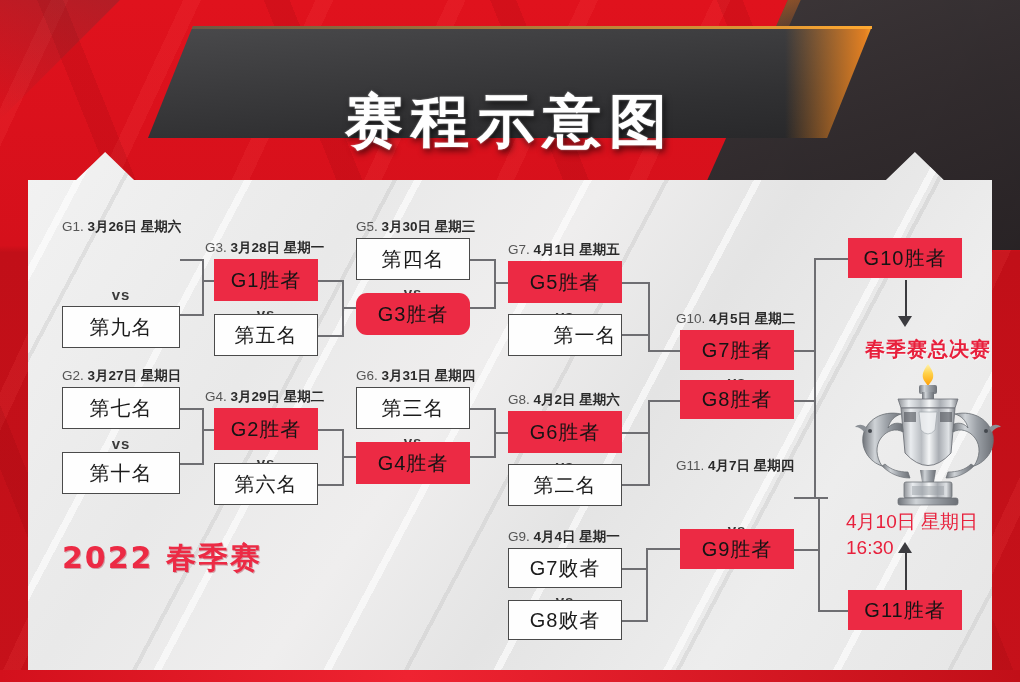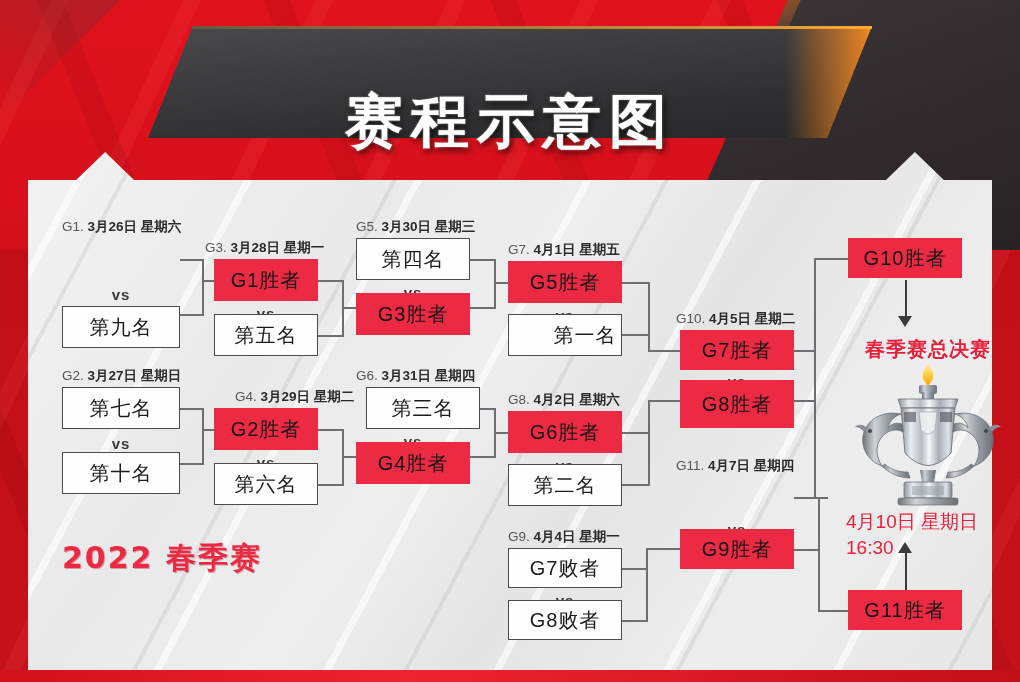--- a/index.html
+++ b/index.html
@@ -288,41 +288,41 @@
   <div class="box white" style="left:62px;top:452px;width:118px;height:42px;">第十名</div>
 
   <div class="glabel" style="left:205px;top:239px;">
     <span class="gid">G3.</span>
     <b>3月28日 星期一</b>
   </div>
   <div class="box red" style="left:214px;top:259px;width:104px;height:42px;">G1胜者</div>
   <div class="vs" style="left:214px;top:305px;width:104px;text-align:center;">vs</div>
   <div class="box white" style="left:214px;top:314px;width:104px;height:42px;">第五名</div>
 
-  <div class="glabel" style="left:205px;top:388px;margin-left:30px;">
+  <div class="glabel" style="left:205px;top:388px;">
     <span class="gid">G4.</span>
     <b>3月29日 星期二</b>
   </div>
   <div class="box red" style="left:214px;top:408px;width:104px;height:42px;">G2胜者</div>
   <div class="vs" style="left:214px;top:454px;width:104px;text-align:center;">vs</div>
   <div class="box white" style="left:214px;top:463px;width:104px;height:42px;">第六名</div>
 
   <div class="glabel" style="left:356px;top:218px;">
     <span class="gid">G5.</span>
     <b>3月30日 星期三</b>
   </div>
   <div class="box white" style="left:356px;top:238px;width:114px;height:42px;">第四名</div>
   <div class="vs" style="left:356px;top:284px;width:114px;text-align:center;">vs</div>
-  <div class="box red" style="left:356px;top:293px;width:114px;height:42px;">G3胜者</div>
+  <div class="box red" style="left:356px;top:293px;width:114px;height:42px;border-radius:11px;">G3胜者</div>
 
   <div class="glabel" style="left:356px;top:367px;">
     <span class="gid">G6.</span>
     <b>3月31日 星期四</b>
   </div>
-  <div class="box white" style="left:356px;top:387px;width:114px;height:42px;margin-left:10px;">第三名</div>
+  <div class="box white" style="left:356px;top:387px;width:114px;height:42px;">第三名</div>
   <div class="vs" style="left:356px;top:433px;width:114px;text-align:center;">vs</div>
   <div class="box red" style="left:356px;top:442px;width:114px;height:42px;">G4胜者</div>
 
   <div class="glabel" style="left:508px;top:241px;">
     <span class="gid">G7.</span>
     <b>4月1日 星期五</b>
   </div>
   <div class="box red" style="left:508px;top:261px;width:114px;height:42px;">G5胜者</div>
   <div class="vs" style="left:508px;top:307px;width:114px;text-align:center;">vs</div>
   <div class="box white" style="left:508px;top:314px;width:114px;height:42px;padding-left:40px;">第一名</div>
@@ -342,21 +342,21 @@
   <div class="box white" style="left:508px;top:548px;width:114px;height:40px;">G7败者</div>
   <div class="vs" style="left:508px;top:592px;width:114px;text-align:center;">vs</div>
   <div class="box white" style="left:508px;top:600px;width:114px;height:40px;">G8败者</div>
 
   <div class="glabel" style="left:676px;top:310px;">
     <span class="gid">G10.</span>
     <b>4月5日 星期二</b>
   </div>
   <div class="box red" style="left:680px;top:330px;width:114px;height:40px;">G7胜者</div>
   <div class="vs" style="left:680px;top:373px;width:114px;text-align:center;">vs</div>
-  <div class="box red" style="left:680px;top:380px;width:114px;height:48px;">G8胜者</div>
+  <div class="box red" style="left:680px;top:380px;width:114px;height:39px;">G8胜者</div>
 
   <div class="glabel" style="left:676px;top:457px;">
     <span class="gid">G11.</span>
     <b>4月7日 星期四</b>
   </div>
   <div class="vs" style="left:680px;top:521px;width:114px;text-align:center;">vs</div>
   <div class="box red" style="left:680px;top:529px;width:114px;height:40px;">G9胜者</div>
 
   <div class="box red" style="left:848px;top:238px;width:114px;height:40px;">G10胜者</div>
   <div class="box red" style="left:848px;top:590px;width:114px;height:40px;">G11胜者</div>

